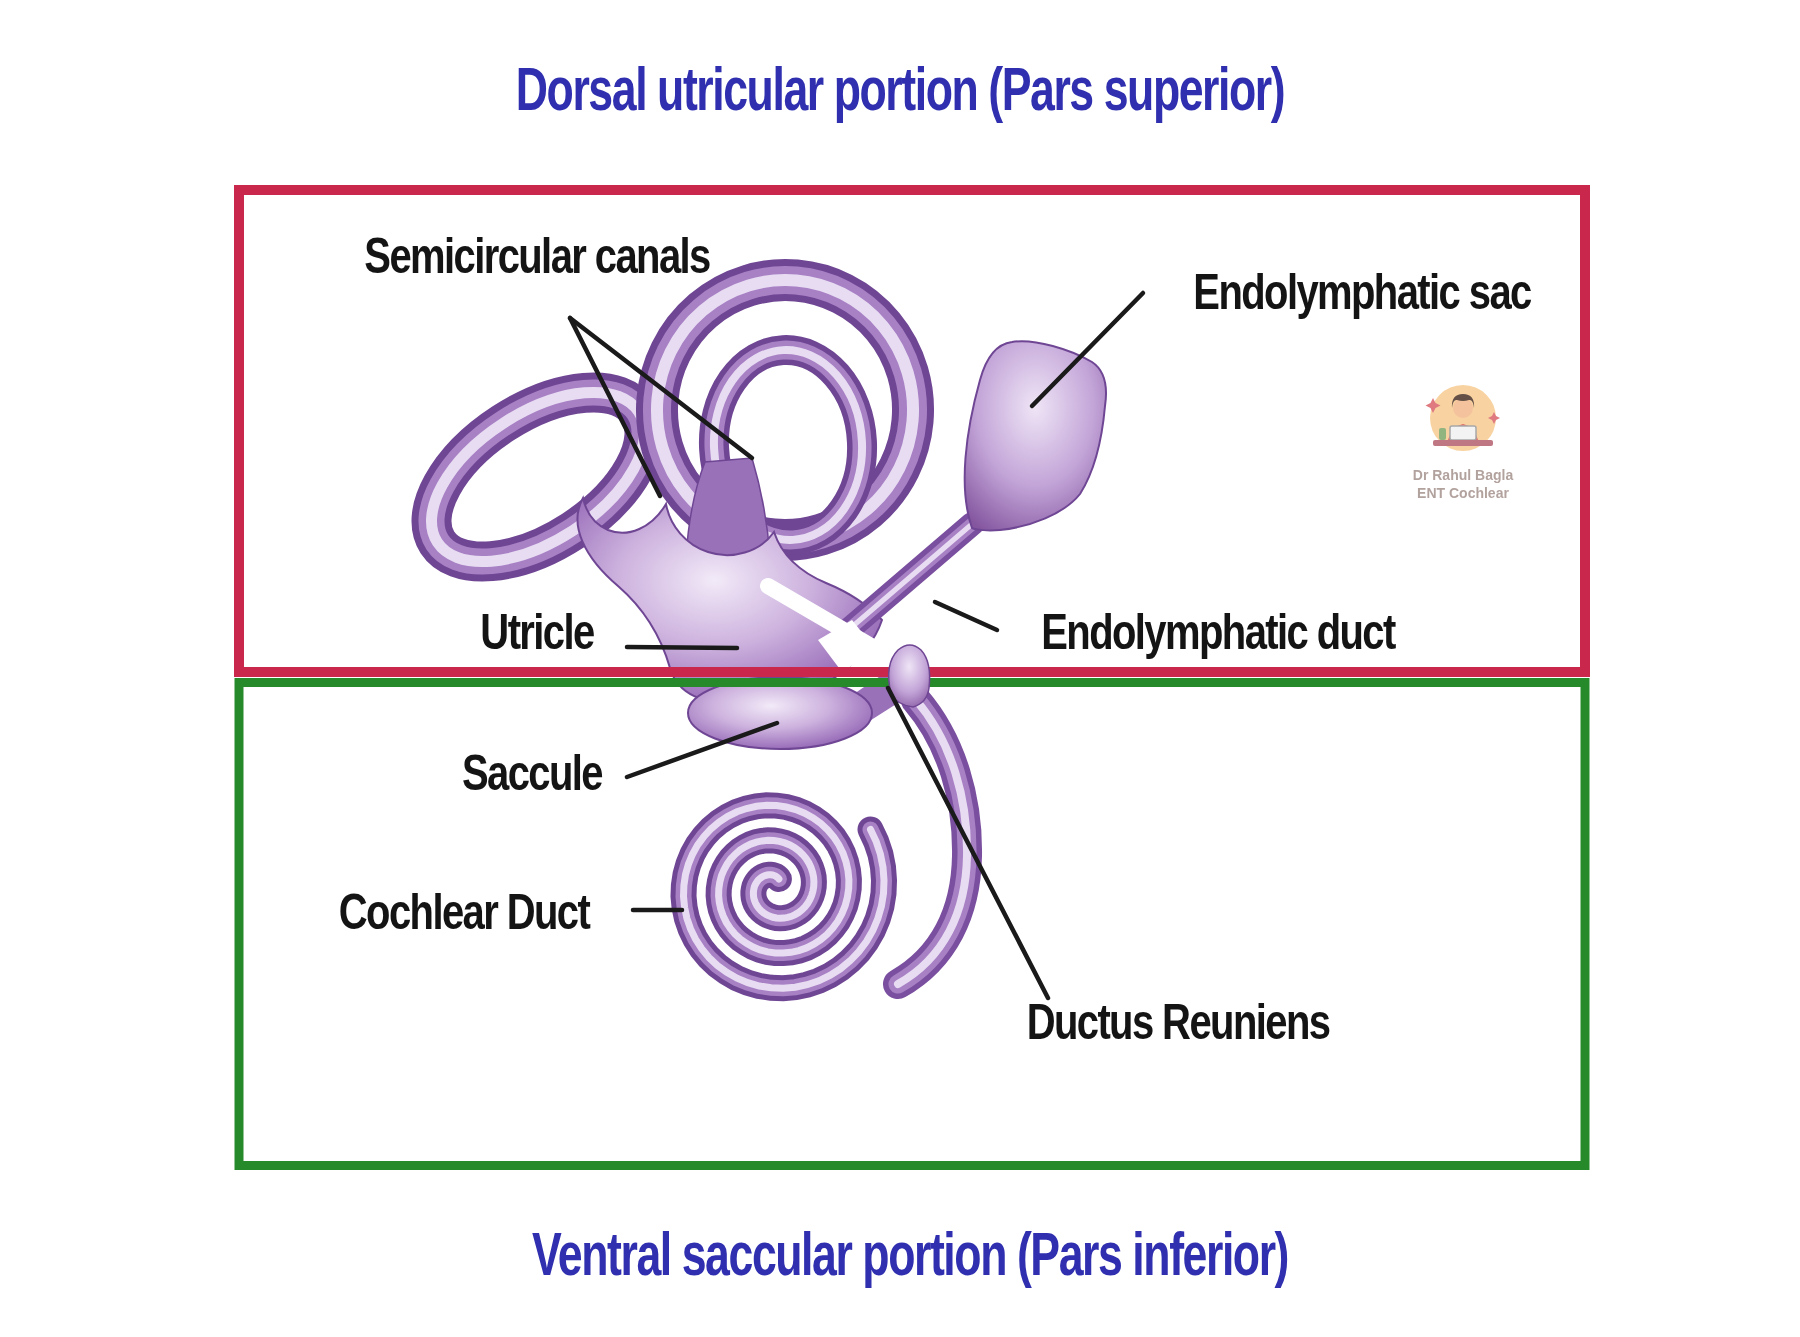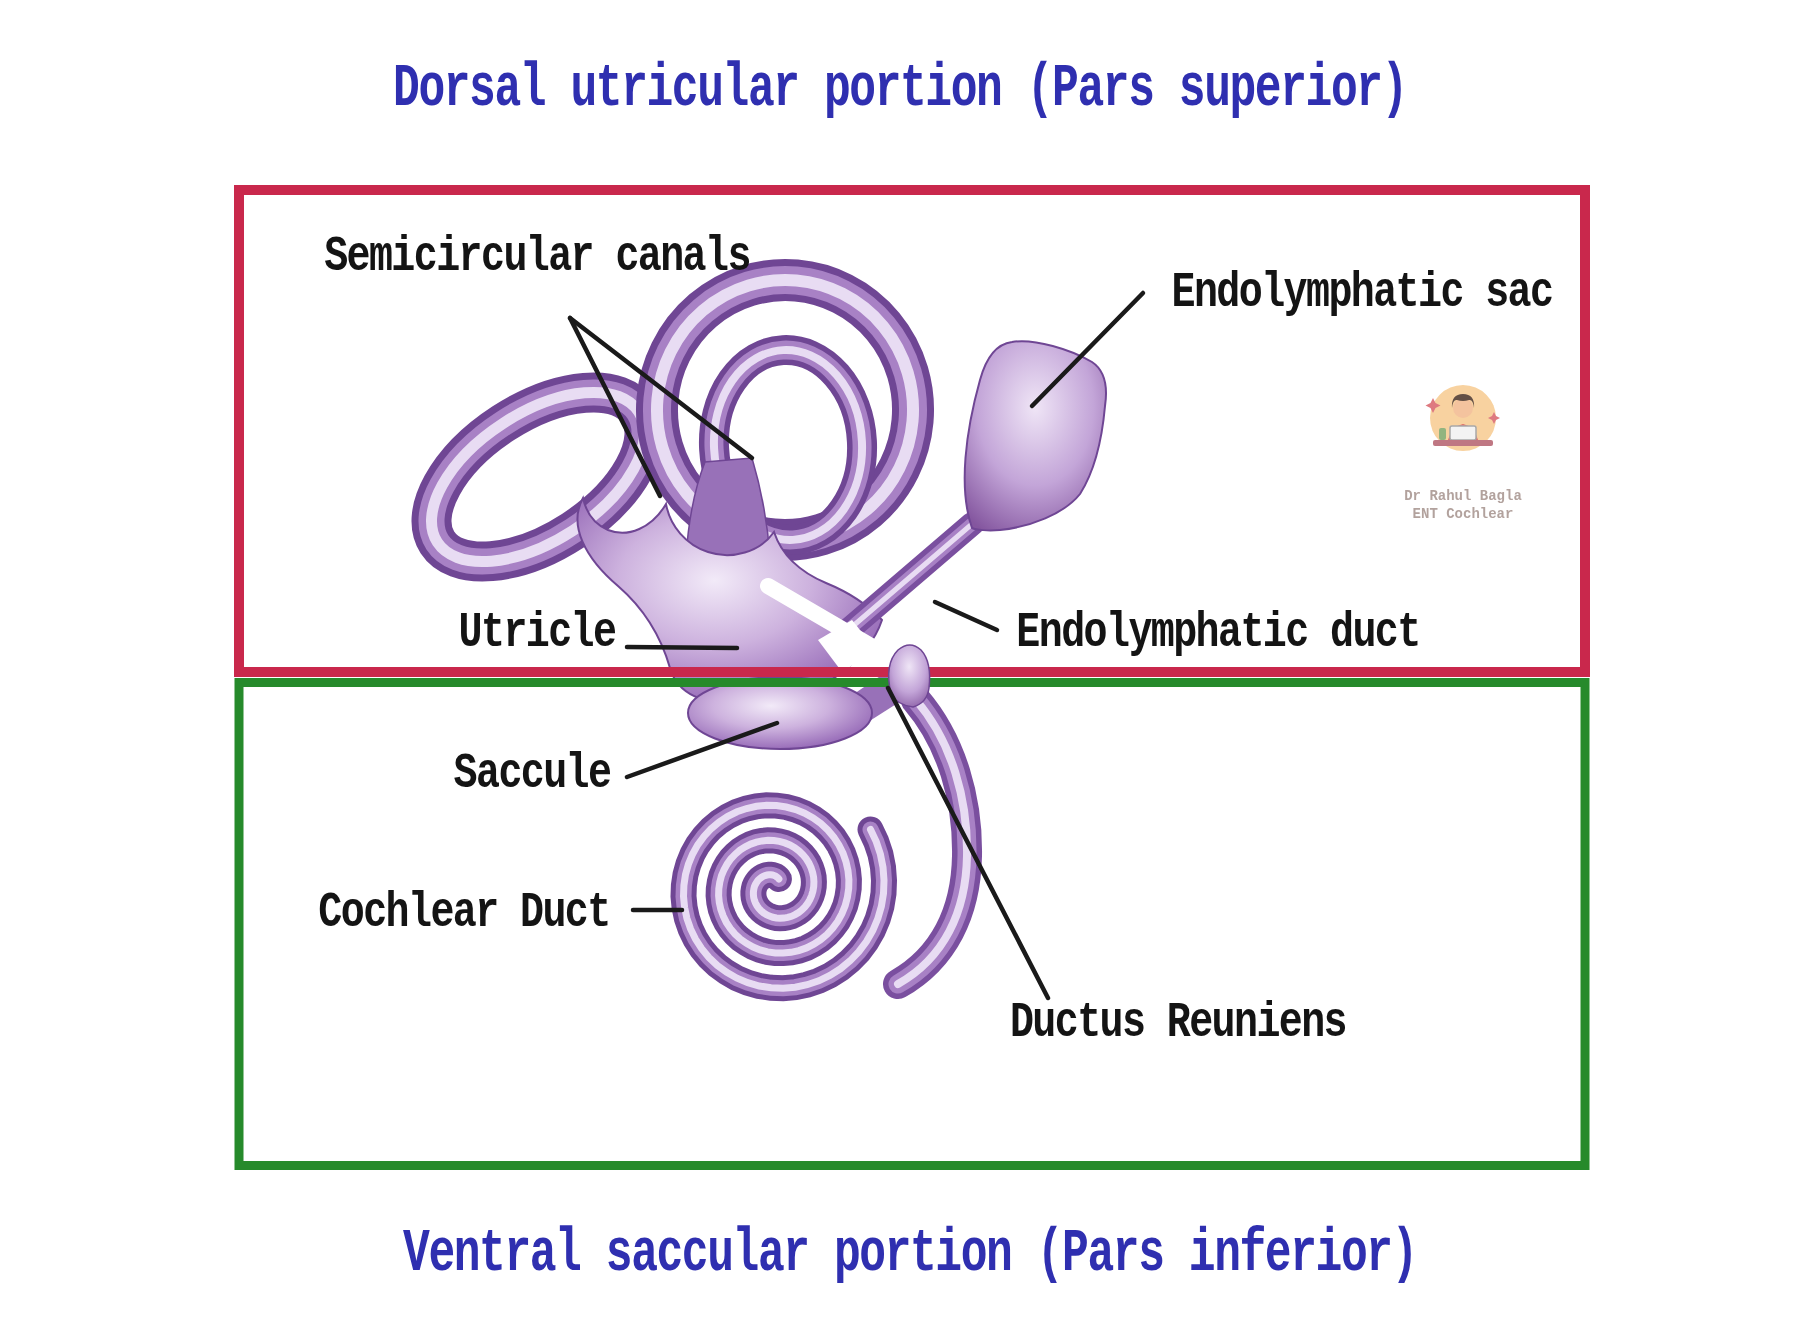--- a/index.html
+++ b/index.html
@@ -4,21 +4,21 @@
 <style>
   :root{
     --blue:#2f2fb0;
     --box-red:#c9284c;
     --box-green:#268a2b;
     --ink:#141414;
   }
   html,body{margin:0;padding:0;background:#fff;}
   .canvas{
     position:relative;width:1800px;height:1337px;background:#ffffff;overflow:hidden;
-    font-family:Liberation Mono, monospace;
+    font-family:Liberation Sans, sans-serif;
   }
   svg.art{position:absolute;left:0;top:0;}
   .title{
     position:absolute;transform:translate(-50%,-50%) scaleX(0.72);
     font-weight:800;font-size:62px;letter-spacing:-2px;color:var(--blue);
     white-space:nowrap;
   }
   .title.top{left:900px;top:88px;}
   .title.bottom{left:910px;top:1253px;}
   .lbl{
@@ -30,21 +30,21 @@
   .lbl.endosac{left:1362px;top:292px;}
   .lbl.utricle{left:537px;top:632px;}
   .lbl.endoduct{left:1218px;top:632px;}
   .lbl.saccule{left:532px;top:773px;}
   .lbl.cochlear{left:464px;top:912px;}
   .lbl.ductus{left:1178px;top:1022px;}
   .watermark{
     position:absolute;left:1398px;top:382px;width:130px;text-align:center;opacity:0.85;
   }
   .watermark .wm-text{
-    margin-top:20px;font-size:14px;font-weight:700;color:#a5928d;line-height:1.3;
+    margin-top:0;font-size:14px;font-weight:700;color:#a5928d;line-height:1.3;
   }
 </style>
 </head>
 <body>
 
 <div class="canvas">
 
   <svg class="art" width="1800" height="1337" viewBox="0 0 1800 1337">
     <defs>
       <radialGradient id="gBlob" cx="45%" cy="40%" r="70%">

